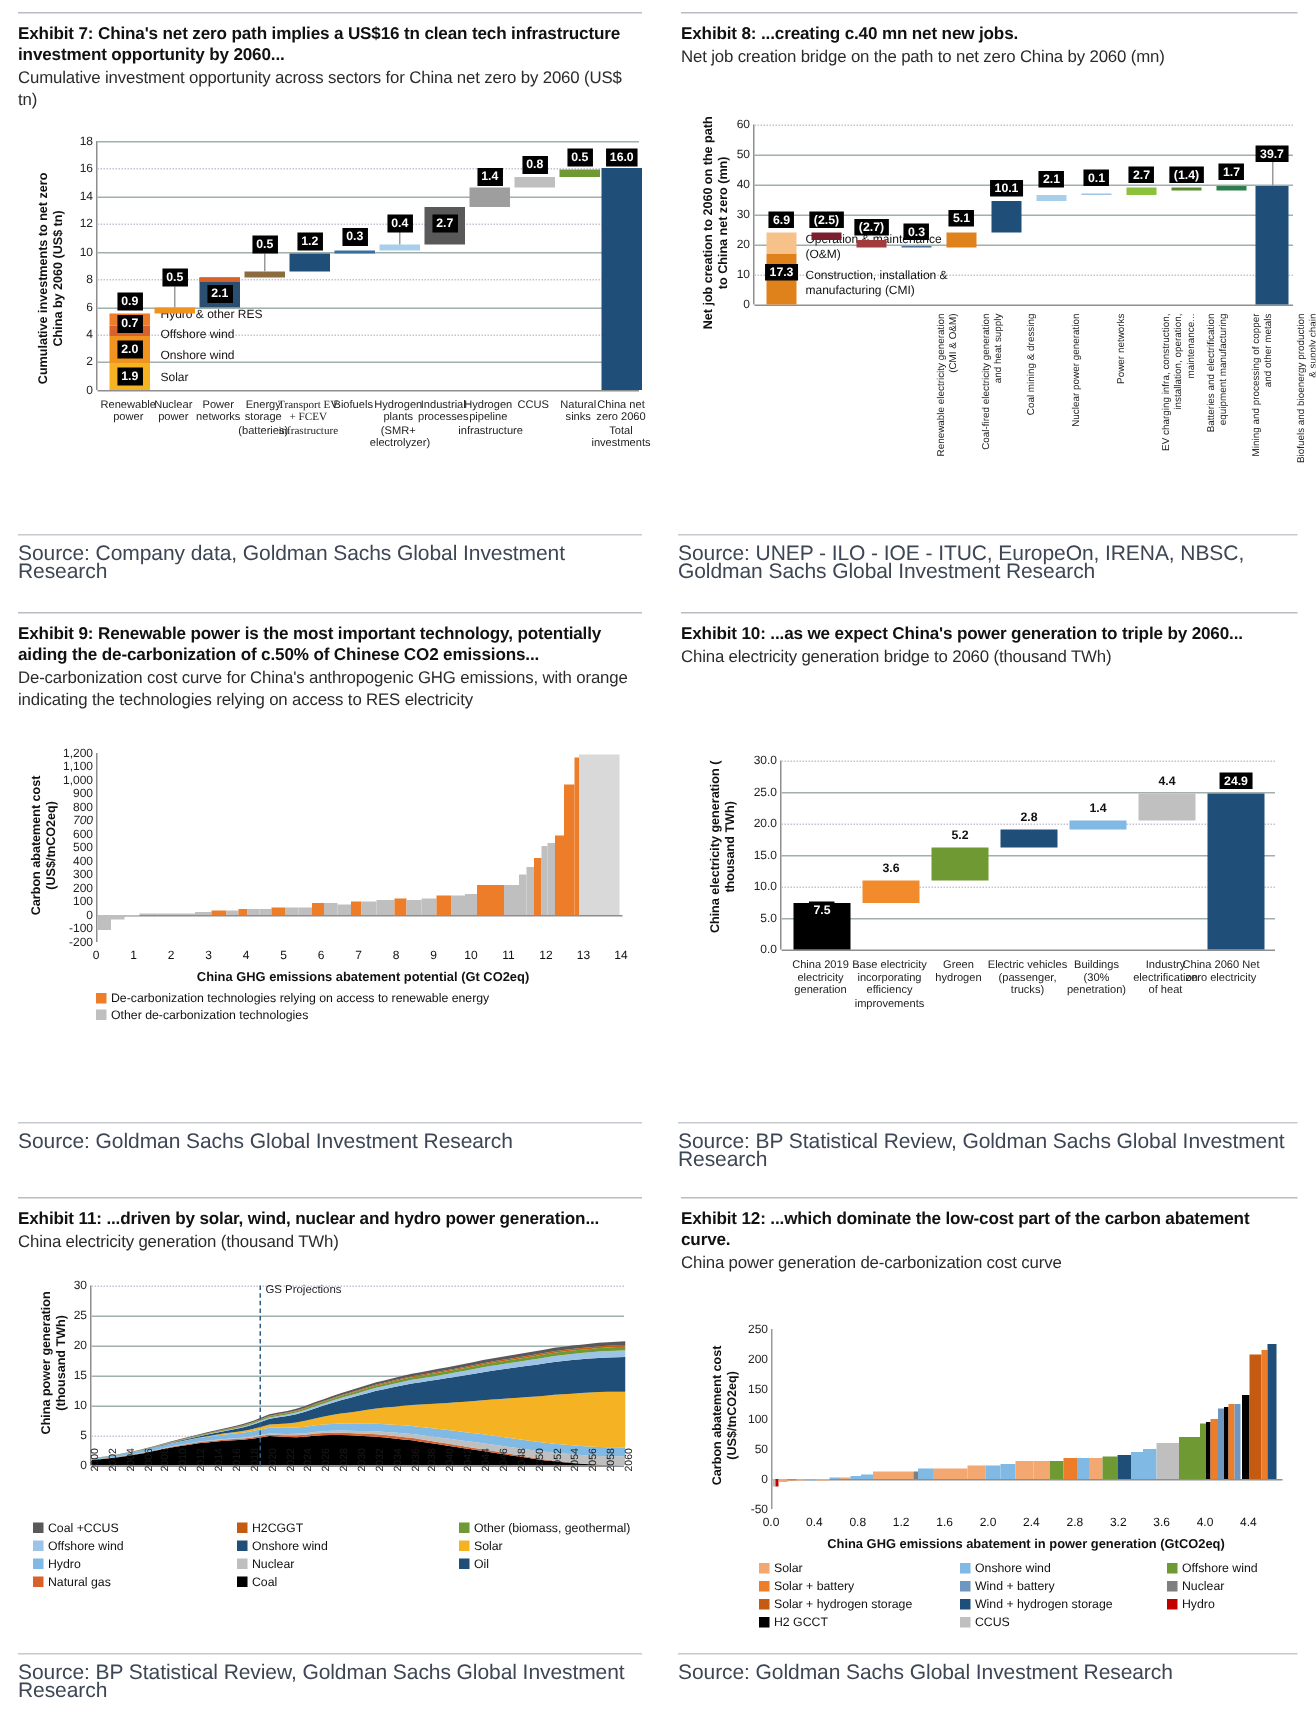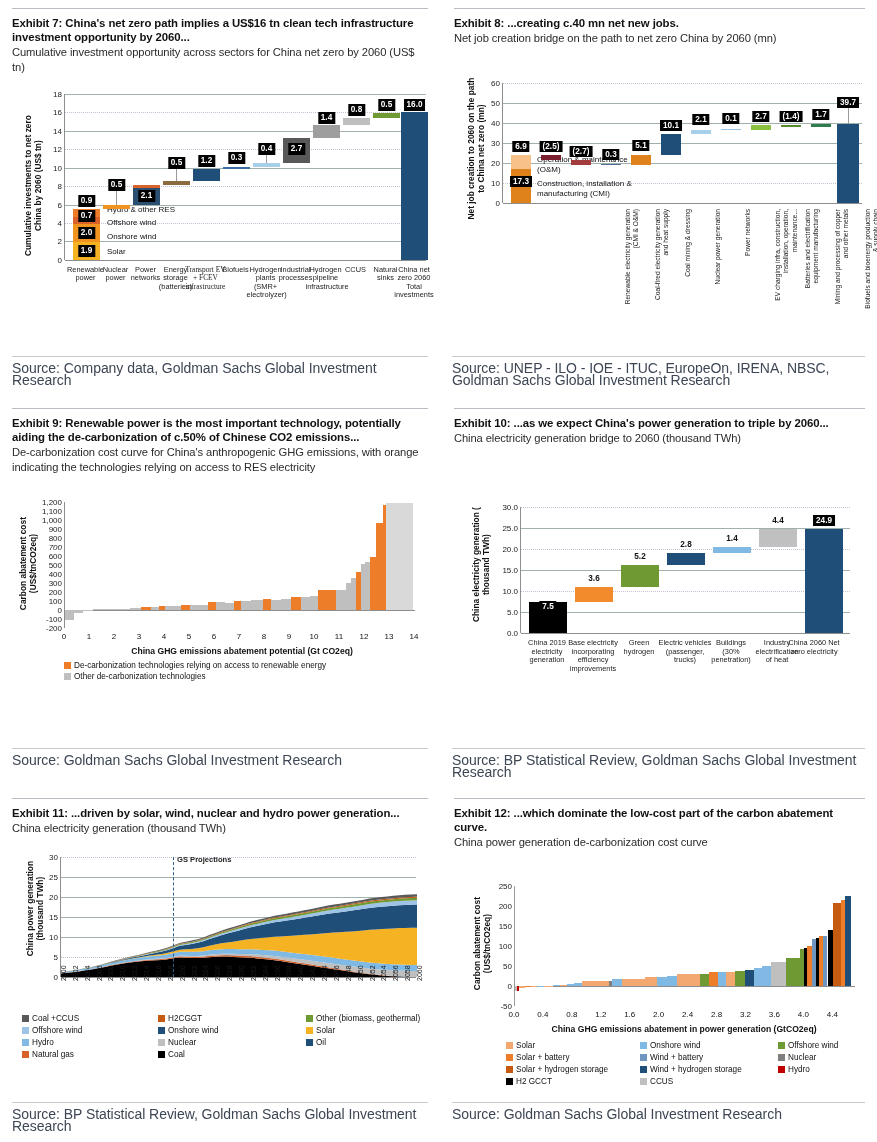--- a/index.html
+++ b/index.html
@@ -477,21 +477,21 @@
               <path d="M 0 116.12 L 0.00 115.24 L 5.93 114.48 L 11.87 113.71 L 17.80 112.85 L 23.73 111.78 L 29.67 110.71 L 35.60 109.43 L 41.53 108.03 L 47.47 106.65 L 53.40 105.26 L 59.33 104.03 L 65.27 102.89 L 71.20 101.74 L 77.13 100.88 L 83.07 100.02 L 89.00 99.26 L 94.93 98.70 L 100.87 98.13 L 106.80 97.15 L 112.73 95.96 L 118.67 94.75 L 124.60 94.76 L 130.53 94.85 L 136.47 94.69 L 142.40 94.14 L 148.33 93.32 L 154.27 92.70 L 160.20 92.27 L 166.13 92.05 L 172.07 92.12 L 178.00 92.20 L 183.93 92.19 L 189.87 92.20 L 195.80 92.54 L 201.73 92.88 L 207.67 93.23 L 213.60 93.62 L 219.53 94.31 L 225.47 95.01 L 231.40 95.70 L 237.33 96.39 L 243.27 97.08 L 249.20 97.77 L 255.13 98.47 L 261.07 99.20 L 267.00 100.00 L 272.93 100.82 L 278.87 101.65 L 284.80 102.47 L 290.73 103.28 L 296.67 104.09 L 302.60 104.83 L 308.53 105.44 L 314.47 106.01 L 320.40 106.58 L 326.33 107.07 L 332.27 107.35 L 338.20 107.62 L 344.13 107.80 L 350.07 107.90 L 356.00 108.00 L 356.00 114.00 L 350.07 113.90 L 344.13 113.80 L 338.20 113.62 L 332.27 113.35 L 326.33 113.07 L 320.40 112.58 L 314.47 112.01 L 308.53 111.44 L 302.60 110.83 L 296.67 110.09 L 290.73 109.28 L 284.80 108.47 L 278.87 107.65 L 272.93 106.82 L 267.00 106.00 L 261.07 105.20 L 255.13 104.39 L 249.20 103.61 L 243.27 102.83 L 237.33 102.05 L 231.40 101.28 L 225.47 100.50 L 219.53 99.72 L 213.60 98.94 L 207.67 98.47 L 201.73 98.03 L 195.80 97.60 L 189.87 97.17 L 183.93 97.08 L 178.00 97.00 L 172.07 96.84 L 166.13 96.67 L 160.20 96.81 L 154.27 97.15 L 148.33 97.69 L 142.40 98.42 L 136.47 98.88 L 130.53 98.95 L 124.60 98.78 L 118.67 98.61 L 112.73 99.65 L 106.80 100.67 L 100.87 101.47 L 94.93 101.87 L 89.00 102.26 L 83.07 102.85 L 77.13 103.53 L 71.20 104.22 L 65.27 105.19 L 59.33 106.16 L 53.40 107.23 L 47.47 108.50 L 41.53 109.76 L 35.60 111.02 L 29.67 112.17 L 23.73 113.11 L 17.80 114.05 L 11.87 114.80 L 5.93 115.46 L 0.00 116.12 Z" fill="#7fb9e4"></path>
               <path d="M 0 115.24 L 0.00 115.24 L 5.93 114.48 L 11.87 113.71 L 17.80 112.85 L 23.73 111.78 L 29.67 110.71 L 35.60 109.42 L 41.53 108.01 L 47.47 106.59 L 53.40 105.14 L 59.33 103.85 L 65.27 102.64 L 71.20 101.42 L 77.13 100.48 L 83.07 99.47 L 89.00 98.56 L 94.93 97.82 L 100.87 97.02 L 106.80 95.81 L 112.73 94.27 L 118.67 92.68 L 124.60 92.30 L 130.53 91.93 L 136.47 91.31 L 142.40 90.22 L 148.33 88.79 L 154.27 87.55 L 160.20 86.37 L 166.13 85.38 L 172.07 84.64 L 178.00 83.80 L 183.93 82.87 L 189.87 81.96 L 195.80 81.38 L 201.73 80.80 L 207.67 80.23 L 213.60 79.70 L 219.53 79.40 L 225.47 79.02 L 231.40 78.64 L 237.33 78.25 L 243.27 77.87 L 249.20 77.45 L 255.13 76.92 L 261.07 76.42 L 267.00 76.00 L 272.93 75.59 L 278.87 75.20 L 284.80 74.79 L 290.73 74.38 L 296.67 73.96 L 302.60 73.47 L 308.53 72.86 L 314.47 72.45 L 320.40 72.10 L 326.33 71.74 L 332.27 71.41 L 338.20 71.06 L 344.13 70.90 L 350.07 70.86 L 356.00 70.80 L 356.00 108.00 L 350.07 107.90 L 344.13 107.80 L 338.20 107.62 L 332.27 107.35 L 326.33 107.07 L 320.40 106.58 L 314.47 106.01 L 308.53 105.44 L 302.60 104.83 L 296.67 104.09 L 290.73 103.28 L 284.80 102.47 L 278.87 101.65 L 272.93 100.82 L 267.00 100.00 L 261.07 99.20 L 255.13 98.47 L 249.20 97.77 L 243.27 97.08 L 237.33 96.39 L 231.40 95.70 L 225.47 95.01 L 219.53 94.31 L 213.60 93.62 L 207.67 93.23 L 201.73 92.88 L 195.80 92.54 L 189.87 92.20 L 183.93 92.19 L 178.00 92.20 L 172.07 92.12 L 166.13 92.05 L 160.20 92.27 L 154.27 92.70 L 148.33 93.32 L 142.40 94.14 L 136.47 94.69 L 130.53 94.85 L 124.60 94.76 L 118.67 94.75 L 112.73 95.96 L 106.80 97.15 L 100.87 98.13 L 94.93 98.70 L 89.00 99.26 L 83.07 100.02 L 77.13 100.88 L 71.20 101.74 L 65.27 102.89 L 59.33 104.03 L 53.40 105.26 L 47.47 106.65 L 41.53 108.03 L 35.60 109.43 L 29.67 110.71 L 23.73 111.78 L 17.80 112.85 L 11.87 113.71 L 5.93 114.48 L 0.00 115.24 Z" fill="#f5b323"></path>
               <path d="M 0 115.24 L 0.00 115.24 L 5.93 114.48 L 11.87 113.71 L 17.80 112.85 L 23.73 111.76 L 29.67 110.66 L 35.60 109.34 L 41.53 107.85 L 47.47 106.35 L 53.40 104.82 L 59.33 103.37 L 65.27 102.00 L 71.20 100.62 L 77.13 99.41 L 83.07 98.14 L 89.00 96.96 L 94.93 95.82 L 100.87 94.62 L 106.80 93.01 L 112.73 90.94 L 118.67 88.81 L 124.60 87.90 L 130.53 86.99 L 136.47 85.84 L 142.40 84.22 L 148.33 82.12 L 154.27 80.22 L 160.20 78.37 L 166.13 76.58 L 172.07 75.04 L 178.00 73.40 L 183.93 71.80 L 189.87 70.23 L 195.80 68.98 L 201.73 67.73 L 207.67 66.50 L 213.60 65.30 L 219.53 64.47 L 225.47 63.55 L 231.40 62.64 L 237.33 61.72 L 243.27 60.80 L 249.20 59.85 L 255.13 58.79 L 261.07 57.76 L 267.00 56.80 L 272.93 55.99 L 278.87 55.20 L 284.80 54.39 L 290.73 53.58 L 296.67 52.76 L 302.60 51.87 L 308.53 50.99 L 314.47 50.32 L 320.40 49.70 L 326.33 49.21 L 332.27 48.74 L 338.20 48.26 L 344.13 47.97 L 350.07 47.79 L 356.00 47.60 L 356.00 70.80 L 350.07 70.86 L 344.13 70.90 L 338.20 71.06 L 332.27 71.41 L 326.33 71.74 L 320.40 72.10 L 314.47 72.45 L 308.53 72.86 L 302.60 73.47 L 296.67 73.96 L 290.73 74.38 L 284.80 74.79 L 278.87 75.20 L 272.93 75.59 L 267.00 76.00 L 261.07 76.42 L 255.13 76.92 L 249.20 77.45 L 243.27 77.87 L 237.33 78.25 L 231.40 78.64 L 225.47 79.02 L 219.53 79.40 L 213.60 79.70 L 207.67 80.23 L 201.73 80.80 L 195.80 81.38 L 189.87 81.96 L 183.93 82.87 L 178.00 83.80 L 172.07 84.64 L 166.13 85.38 L 160.20 86.37 L 154.27 87.55 L 148.33 88.79 L 142.40 90.22 L 136.47 91.31 L 130.53 91.93 L 124.60 92.30 L 118.67 92.68 L 112.73 94.27 L 106.80 95.81 L 100.87 97.02 L 94.93 97.82 L 89.00 98.56 L 83.07 99.47 L 77.13 100.48 L 71.20 101.42 L 65.27 102.64 L 59.33 103.85 L 53.40 105.14 L 47.47 106.59 L 41.53 108.01 L 35.60 109.42 L 29.67 110.71 L 23.73 111.78 L 17.80 112.85 L 11.87 113.71 L 5.93 114.48 L 0.00 115.24 Z" fill="#1f4e79"></path>
               <path d="M 0 115.24 L 0.00 115.24 L 5.93 114.48 L 11.87 113.71 L 17.80 112.85 L 23.73 111.76 L 29.67 110.65 L 35.60 109.32 L 41.53 107.82 L 47.47 106.31 L 53.40 104.74 L 59.33 103.25 L 65.27 101.84 L 71.20 100.42 L 77.13 99.16 L 83.07 97.84 L 89.00 96.61 L 94.93 95.42 L 100.87 94.12 L 106.80 92.41 L 112.73 90.24 L 118.67 88.01 L 124.60 87.00 L 130.53 85.99 L 136.47 84.74 L 142.40 83.02 L 148.33 80.82 L 154.27 78.82 L 160.20 76.87 L 166.13 74.98 L 172.07 73.34 L 178.00 71.60 L 183.93 69.90 L 189.87 68.23 L 195.80 66.88 L 201.73 65.53 L 207.67 64.20 L 213.60 62.90 L 219.53 61.97 L 225.47 60.95 L 231.40 59.94 L 237.33 58.92 L 243.27 57.90 L 249.20 56.85 L 255.13 55.69 L 261.07 54.56 L 267.00 53.50 L 272.93 52.59 L 278.87 51.70 L 284.80 50.79 L 290.73 49.88 L 296.67 48.96 L 302.60 47.97 L 308.53 46.99 L 314.47 46.27 L 320.40 45.60 L 326.33 45.06 L 332.27 44.54 L 338.20 44.01 L 344.13 43.67 L 350.07 43.44 L 356.00 43.20 L 356.00 47.60 L 350.07 47.79 L 344.13 47.97 L 338.20 48.26 L 332.27 48.74 L 326.33 49.21 L 320.40 49.70 L 314.47 50.32 L 308.53 50.99 L 302.60 51.87 L 296.67 52.76 L 290.73 53.58 L 284.80 54.39 L 278.87 55.20 L 272.93 55.99 L 267.00 56.80 L 261.07 57.76 L 255.13 58.79 L 249.20 59.85 L 243.27 60.80 L 237.33 61.72 L 231.40 62.64 L 225.47 63.55 L 219.53 64.47 L 213.60 65.30 L 207.67 66.50 L 201.73 67.73 L 195.80 68.98 L 189.87 70.23 L 183.93 71.80 L 178.00 73.40 L 172.07 75.04 L 166.13 76.58 L 160.20 78.37 L 154.27 80.22 L 148.33 82.12 L 142.40 84.22 L 136.47 85.84 L 130.53 86.99 L 124.60 87.90 L 118.67 88.81 L 112.73 90.94 L 106.80 93.01 L 100.87 94.62 L 94.93 95.82 L 89.00 96.96 L 83.07 98.14 L 77.13 99.41 L 71.20 100.62 L 65.27 102.00 L 59.33 103.37 L 53.40 104.82 L 47.47 106.35 L 41.53 107.85 L 35.60 109.34 L 29.67 110.66 L 23.73 111.76 L 17.80 112.85 L 11.87 113.71 L 5.93 114.48 L 0.00 115.24 Z" fill="#9dc3e6"></path>
               <path d="M 0 115.24 L 0.00 115.16 L 5.93 114.38 L 11.87 113.60 L 17.80 112.71 L 23.73 111.61 L 29.67 110.48 L 35.60 109.13 L 41.53 107.61 L 47.47 106.07 L 53.40 104.47 L 59.33 102.95 L 65.27 101.51 L 71.20 100.06 L 77.13 98.77 L 83.07 97.40 L 89.00 96.11 L 94.93 94.86 L 100.87 93.50 L 106.80 91.73 L 112.73 89.50 L 118.67 87.21 L 124.60 86.14 L 130.53 85.07 L 136.47 83.76 L 142.40 81.98 L 148.33 79.72 L 154.27 77.66 L 160.20 75.65 L 166.13 73.70 L 172.07 72.00 L 178.00 70.20 L 183.93 68.44 L 189.87 66.71 L 195.80 65.30 L 201.73 63.91 L 207.67 62.55 L 213.60 61.22 L 219.53 60.26 L 225.47 59.21 L 231.40 58.17 L 237.33 57.12 L 243.27 56.07 L 249.20 54.99 L 255.13 53.80 L 261.07 52.64 L 267.00 51.55 L 272.93 50.61 L 278.87 49.69 L 284.80 48.75 L 290.73 47.81 L 296.67 46.86 L 302.60 45.84 L 308.53 44.83 L 314.47 44.08 L 320.40 43.38 L 326.33 42.81 L 332.27 42.26 L 338.20 41.70 L 344.13 41.33 L 350.07 41.07 L 356.00 40.80 L 356.00 43.20 L 350.07 43.44 L 344.13 43.67 L 338.20 44.01 L 332.27 44.54 L 326.33 45.06 L 320.40 45.60 L 314.47 46.27 L 308.53 46.99 L 302.60 47.97 L 296.67 48.96 L 290.73 49.88 L 284.80 50.79 L 278.87 51.70 L 272.93 52.59 L 267.00 53.50 L 261.07 54.56 L 255.13 55.69 L 249.20 56.85 L 243.27 57.90 L 237.33 58.92 L 231.40 59.94 L 225.47 60.95 L 219.53 61.97 L 213.60 62.90 L 207.67 64.20 L 201.73 65.53 L 195.80 66.88 L 189.87 68.23 L 183.93 69.90 L 178.00 71.60 L 172.07 73.34 L 166.13 74.98 L 160.20 76.87 L 154.27 78.82 L 148.33 80.82 L 142.40 83.02 L 136.47 84.74 L 130.53 85.99 L 124.60 87.00 L 118.67 88.01 L 112.73 90.24 L 106.80 92.41 L 100.87 94.12 L 94.93 95.42 L 89.00 96.61 L 83.07 97.84 L 77.13 99.16 L 71.20 100.42 L 65.27 101.84 L 59.33 103.25 L 53.40 104.74 L 47.47 106.31 L 41.53 107.82 L 35.60 109.32 L 29.67 110.65 L 23.73 111.76 L 17.80 112.85 L 11.87 113.71 L 5.93 114.48 L 0.00 115.24 Z" fill="#6f9a33"></path>
               <path d="M 0 115.16 L 0.00 115.16 L 5.93 114.36 L 11.87 113.56 L 17.80 112.65 L 23.73 111.53 L 29.67 110.38 L 35.60 109.01 L 41.53 107.47 L 47.47 105.91 L 53.40 104.29 L 59.33 102.75 L 65.27 101.29 L 71.20 99.82 L 77.13 98.51 L 83.07 97.12 L 89.00 95.81 L 94.93 94.54 L 100.87 93.16 L 106.80 91.37 L 112.73 89.12 L 118.67 86.81 L 124.60 85.72 L 130.53 84.63 L 136.47 83.30 L 142.40 81.50 L 148.33 79.22 L 154.27 77.14 L 160.20 75.11 L 166.13 73.14 L 172.07 71.42 L 178.00 69.60 L 183.93 67.82 L 189.87 66.07 L 195.80 64.64 L 201.73 63.23 L 207.67 61.85 L 213.60 60.50 L 219.53 59.52 L 225.47 58.45 L 231.40 57.39 L 237.33 56.32 L 243.27 55.25 L 249.20 54.15 L 255.13 52.94 L 261.07 51.76 L 267.00 50.65 L 272.93 49.69 L 278.87 48.75 L 284.80 47.79 L 290.73 46.83 L 296.67 45.86 L 302.60 44.82 L 308.53 43.79 L 314.47 43.02 L 320.40 42.30 L 326.33 41.71 L 332.27 41.14 L 338.20 40.56 L 344.13 40.17 L 350.07 39.89 L 356.00 39.60 L 356.00 40.80 L 350.07 41.07 L 344.13 41.33 L 338.20 41.70 L 332.27 42.26 L 326.33 42.81 L 320.40 43.38 L 314.47 44.08 L 308.53 44.83 L 302.60 45.84 L 296.67 46.86 L 290.73 47.81 L 284.80 48.75 L 278.87 49.69 L 272.93 50.61 L 267.00 51.55 L 261.07 52.64 L 255.13 53.80 L 249.20 54.99 L 243.27 56.07 L 237.33 57.12 L 231.40 58.17 L 225.47 59.21 L 219.53 60.26 L 213.60 61.22 L 207.67 62.55 L 201.73 63.91 L 195.80 65.30 L 189.87 66.71 L 183.93 68.44 L 178.00 70.20 L 172.07 72.00 L 166.13 73.70 L 160.20 75.65 L 154.27 77.66 L 148.33 79.72 L 142.40 81.98 L 136.47 83.76 L 130.53 85.07 L 124.60 86.14 L 118.67 87.21 L 112.73 89.50 L 106.80 91.73 L 100.87 93.50 L 94.93 94.86 L 89.00 96.11 L 83.07 97.40 L 77.13 98.77 L 71.20 100.06 L 65.27 101.51 L 59.33 102.95 L 53.40 104.47 L 47.47 106.07 L 41.53 107.61 L 35.60 109.13 L 29.67 110.48 L 23.73 111.61 L 17.80 112.71 L 11.87 113.60 L 5.93 114.38 L 0.00 115.16 Z" fill="#c55a11"></path>
               <path d="M 0 115.16 L 0.00 115.16 L 5.93 114.31 L 11.87 113.46 L 17.80 112.51 L 23.73 111.34 L 29.67 110.15 L 35.60 108.73 L 41.53 107.14 L 47.47 105.54 L 53.40 103.87 L 59.33 102.29 L 65.27 100.78 L 71.20 99.26 L 77.13 97.91 L 83.07 96.47 L 89.00 95.11 L 94.93 93.79 L 100.87 92.36 L 106.80 90.53 L 112.73 88.23 L 118.67 85.88 L 124.60 84.74 L 130.53 83.61 L 136.47 82.23 L 142.40 80.38 L 148.33 78.05 L 154.27 75.92 L 160.20 73.85 L 166.13 71.83 L 172.07 70.07 L 178.00 68.20 L 183.93 66.38 L 189.87 64.57 L 195.80 63.10 L 201.73 61.65 L 207.67 60.22 L 213.60 58.82 L 219.53 57.79 L 225.47 56.68 L 231.40 55.57 L 237.33 54.45 L 243.27 53.34 L 249.20 52.19 L 255.13 50.93 L 261.07 49.73 L 267.00 48.60 L 272.93 47.62 L 278.87 46.65 L 284.80 45.67 L 290.73 44.68 L 296.67 43.69 L 302.60 42.63 L 308.53 41.58 L 314.47 40.78 L 320.40 40.04 L 326.33 39.42 L 332.27 38.83 L 338.20 38.23 L 344.13 37.82 L 350.07 37.51 L 356.00 37.20 L 356.00 39.60 L 350.07 39.89 L 344.13 40.17 L 338.20 40.56 L 332.27 41.14 L 326.33 41.71 L 320.40 42.30 L 314.47 43.02 L 308.53 43.79 L 302.60 44.82 L 296.67 45.86 L 290.73 46.83 L 284.80 47.79 L 278.87 48.75 L 272.93 49.69 L 267.00 50.65 L 261.07 51.76 L 255.13 52.94 L 249.20 54.15 L 243.27 55.25 L 237.33 56.32 L 231.40 57.39 L 225.47 58.45 L 219.53 59.52 L 213.60 60.50 L 207.67 61.85 L 201.73 63.23 L 195.80 64.64 L 189.87 66.07 L 183.93 67.82 L 178.00 69.60 L 172.07 71.42 L 166.13 73.14 L 160.20 75.11 L 154.27 77.14 L 148.33 79.22 L 142.40 81.50 L 136.47 83.30 L 130.53 84.63 L 124.60 85.72 L 118.67 86.81 L 112.73 89.12 L 106.80 91.37 L 100.87 93.16 L 94.93 94.54 L 89.00 95.81 L 83.07 97.12 L 77.13 98.51 L 71.20 99.82 L 65.27 101.29 L 59.33 102.75 L 53.40 104.29 L 47.47 105.91 L 41.53 107.47 L 35.60 109.01 L 29.67 110.38 L 23.73 111.53 L 17.80 112.65 L 11.87 113.56 L 5.93 114.36 L 0.00 115.16 Z" fill="#595959"></path>
             </svg>
 
           <div style="position:absolute;left:112px;top:0;width:0;height:120px;border-left:1.4px dashed #2e5d86;"></div>
-          <div style="position:absolute;left:116px;top:-2px;font-size:7.6px;font-weight:bold;color:#222;">GS Projections</div>
+          <div style="position:absolute;left:116px;top:-2px;font-size:7.6px;font-weight:normal;color:#222;">GS Projections</div>
         </div>
 
         <div id="ex11-xticks" style="position:absolute;left:48px;top:128px;width:356px;height:34px;">
             <div style="position: absolute; left: 0px; top: 0px; font-size: 7px; transform: rotate(-90deg); transform-origin: left top; white-space: nowrap;">2000</div>
             <div style="position: absolute; left: 11.8667px; top: 0px; font-size: 7px; transform: rotate(-90deg); transform-origin: left top; white-space: nowrap;">2002</div>
             <div style="position: absolute; left: 23.7333px; top: 0px; font-size: 7px; transform: rotate(-90deg); transform-origin: left top; white-space: nowrap;">2004</div>
             <div style="position: absolute; left: 35.6px; top: 0px; font-size: 7px; transform: rotate(-90deg); transform-origin: left top; white-space: nowrap;">2006</div>
             <div style="position: absolute; left: 47.4667px; top: 0px; font-size: 7px; transform: rotate(-90deg); transform-origin: left top; white-space: nowrap;">2008</div>
             <div style="position: absolute; left: 59.3333px; top: 0px; font-size: 7px; transform: rotate(-90deg); transform-origin: left top; white-space: nowrap;">2010</div>
             <div style="position: absolute; left: 71.2px; top: 0px; font-size: 7px; transform: rotate(-90deg); transform-origin: left top; white-space: nowrap;">2012</div>

